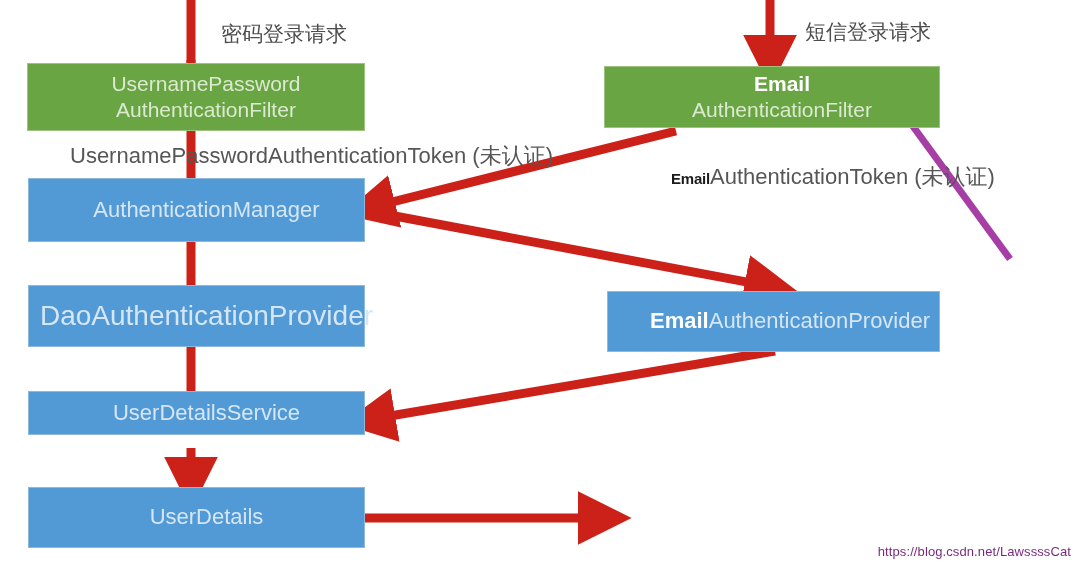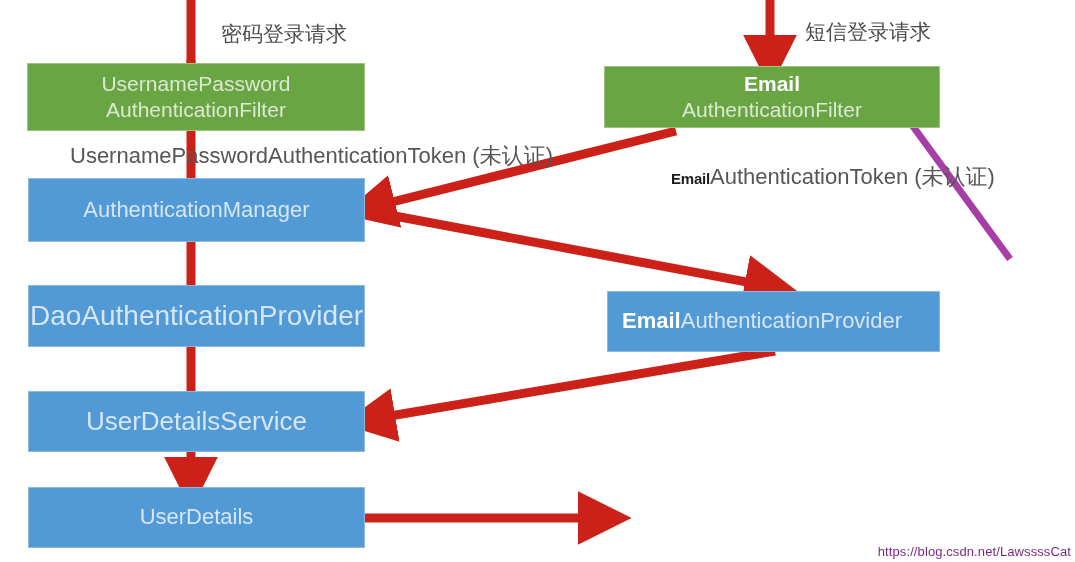--- a/index.html
+++ b/index.html
@@ -40,20 +40,21 @@
     color: #dbe9d0;
   }
   .node-blue {
     background: #519ad6;
     border: 1px solid #8cb9dc;
     color: #d6e6f5;
   }
   .node .txt {
     display: block;
     width: 100%;
+    margin-left: 20px;
   }
   .node .line1 { display: block; }
   .node .line2 { display: block; }
   .em-bold {
     font-weight: bold;
     color: #ffffff;
   }
   .caption {
     position: absolute;
     color: #4a4a4a;
@@ -147,27 +148,27 @@
   </div>
 
   <div class="node node-blue" style="left:28px; top:178px; width:337px; height:64px; font-size:22px;">
     <span class="txt line1">AuthenticationManager</span>
   </div>
 
   <div class="node node-blue" style="left:28px; top:285px; width:337px; height:62px; font-size:28px;">
     <span class="txt line1">DaoAuthenticationProvider</span>
   </div>
 
-  <div class="node node-blue" style="left:607px; top:291px; width:333px; height:61px; font-size:22px; justify-content:flex-start; padding-left:14px;">
+  <div class="node node-blue" style="left:607px; top:291px; width:333px; height:61px; font-size:22px; justify-content:flex-start; padding-left:22px;">
     <span class="txt" style="text-align:left;">
       <span class="em-bold">Email</span><span>AuthenticationProvider</span>
     </span>
   </div>
 
-  <div class="node node-blue" style="left:28px; top:391px; width:337px; height:61px; font-size:26px;">
+  <div class="node node-blue" style="left:28px; top:391px; width:337px; height:44px; font-size:22px;">
     <span class="txt line1">UserDetailsService</span>
   </div>
 
   <div class="node node-blue" style="left:28px; top:487px; width:337px; height:61px; font-size:22px;">
     <span class="txt line1">UserDetails</span>
   </div>
 
 
   <div class="token-label" style="left:70px; top:141px;">UsernamePasswordAuthenticationToken (未认证)</div>
 

